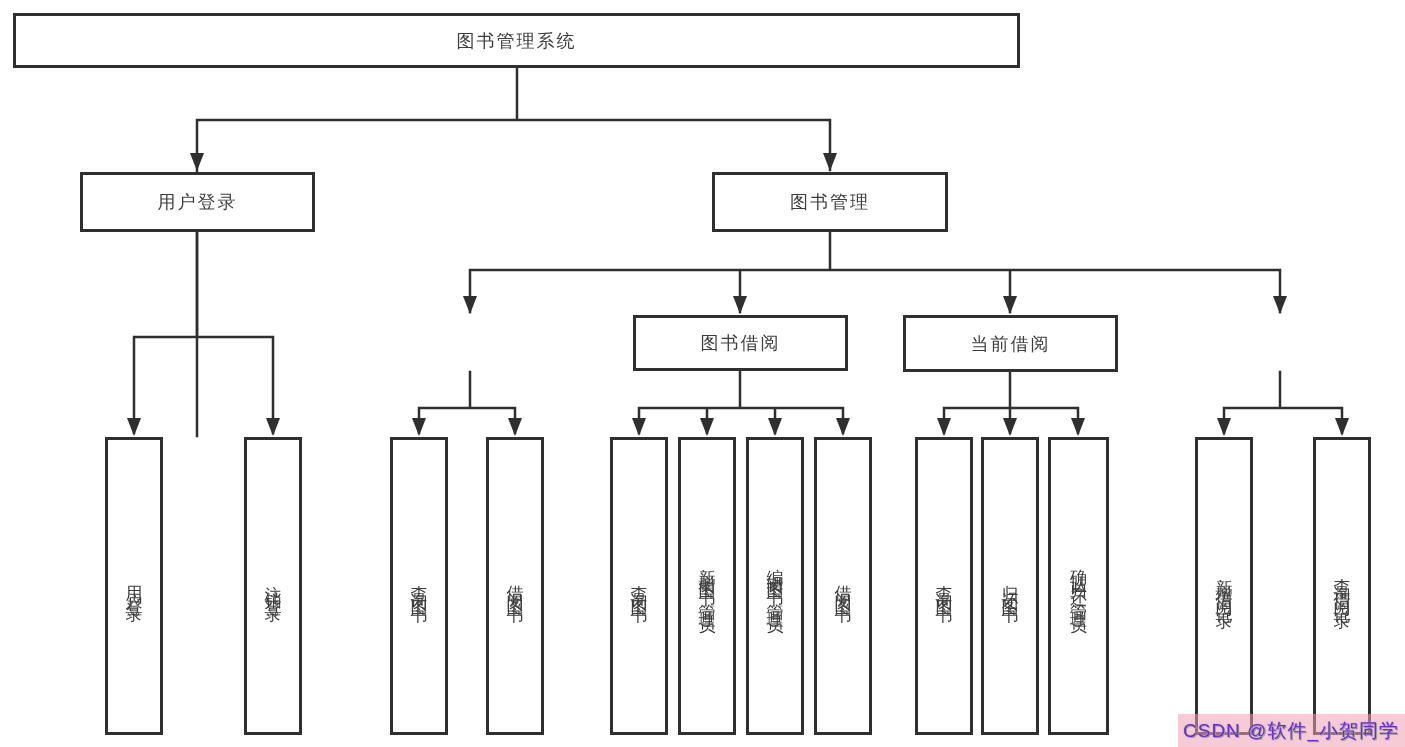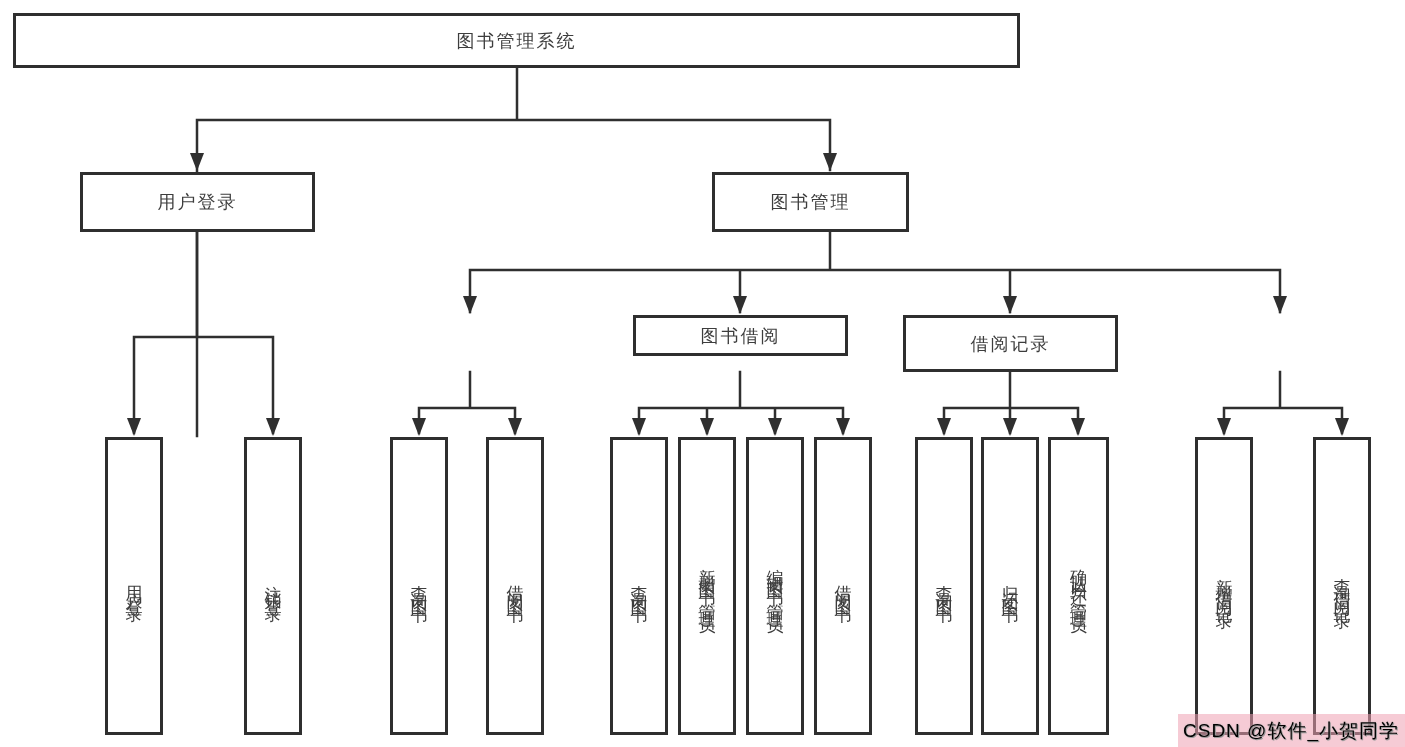--- a/index.html
+++ b/index.html
@@ -60,21 +60,21 @@
     background: rgba(238, 160, 178, 0.55);
     z-index: 3;
   }
   .wm-text {
     position: absolute;
     left: 1180px;
     top: 718px;
     width: 222px;
     text-align: center;
     font-size: 19px;
-    color: #000000;
+    color: #6d28d9;
     letter-spacing: 1px;
     white-space: nowrap;
     text-shadow: 1px 1px 0 #9a9a9a, 0 0 2px #b5b5b5;
     z-index: 4;
   }
 </style>
 </head>
 <body>
 
 <div class="stage">
@@ -126,29 +126,29 @@
     </g>
   </svg>
 
   <div class="hbox" style="left:13px; top:13px; width:1007px; height:55px">
     <span>图书管理系统</span>
   </div>
 
   <div class="hbox" style="left:80px; top:172px; width:235px; height:60px">
     <span>用户登录</span>
   </div>
-  <div class="hbox" style="left:712px; top:172px; width:197px; height:60px">
+  <div class="hbox" style="left:712px; top:172px; width:236px; height:60px">
     <span>图书管理</span>
   </div>
 
-  <div class="hbox" style="left:633px; top:315px; width:215px; height:41px">
+  <div class="hbox" style="left:633px; top:315px; width:215px; height:56px">
     <span>图书借阅</span>
   </div>
   <div class="hbox" style="left:903px; top:315px; width:215px; height:57px">
-    <span>借阅记录</span>
+    <span>当前借阅</span>
   </div>
 
   <div class="vbox" style="left:105px">
     <span>用户登录</span>
   </div>
   <div class="vbox" style="left:244px">
     <span>注销登录</span>
   </div>
 
   <div class="vbox" style="left:390px">

